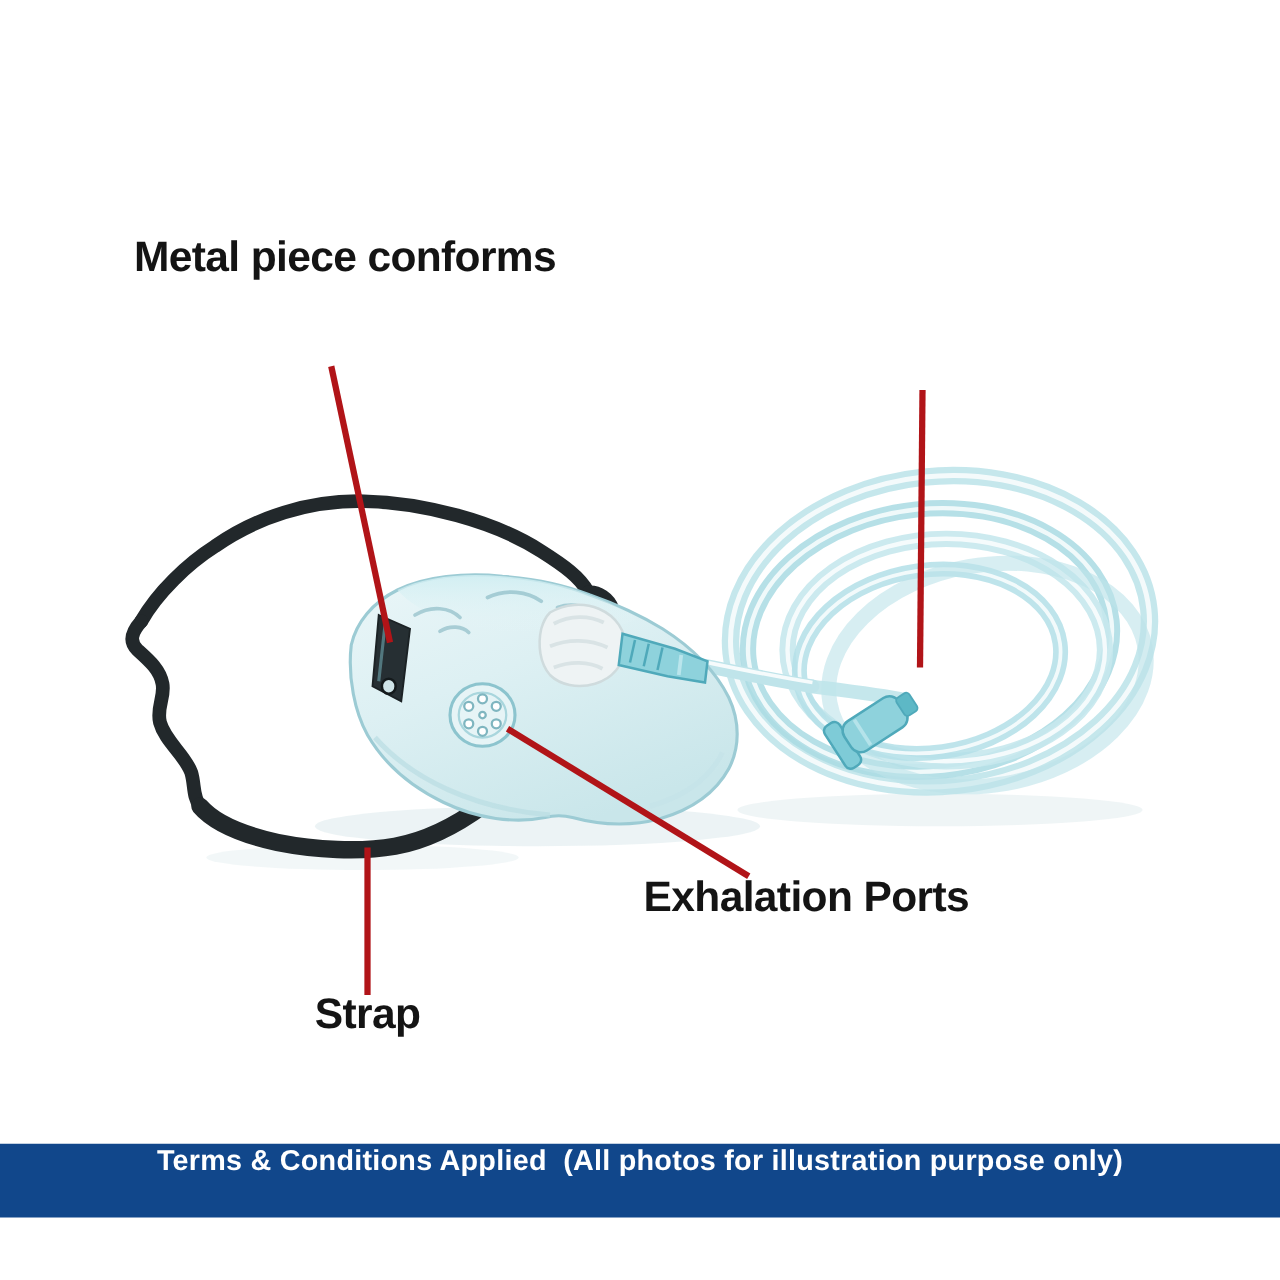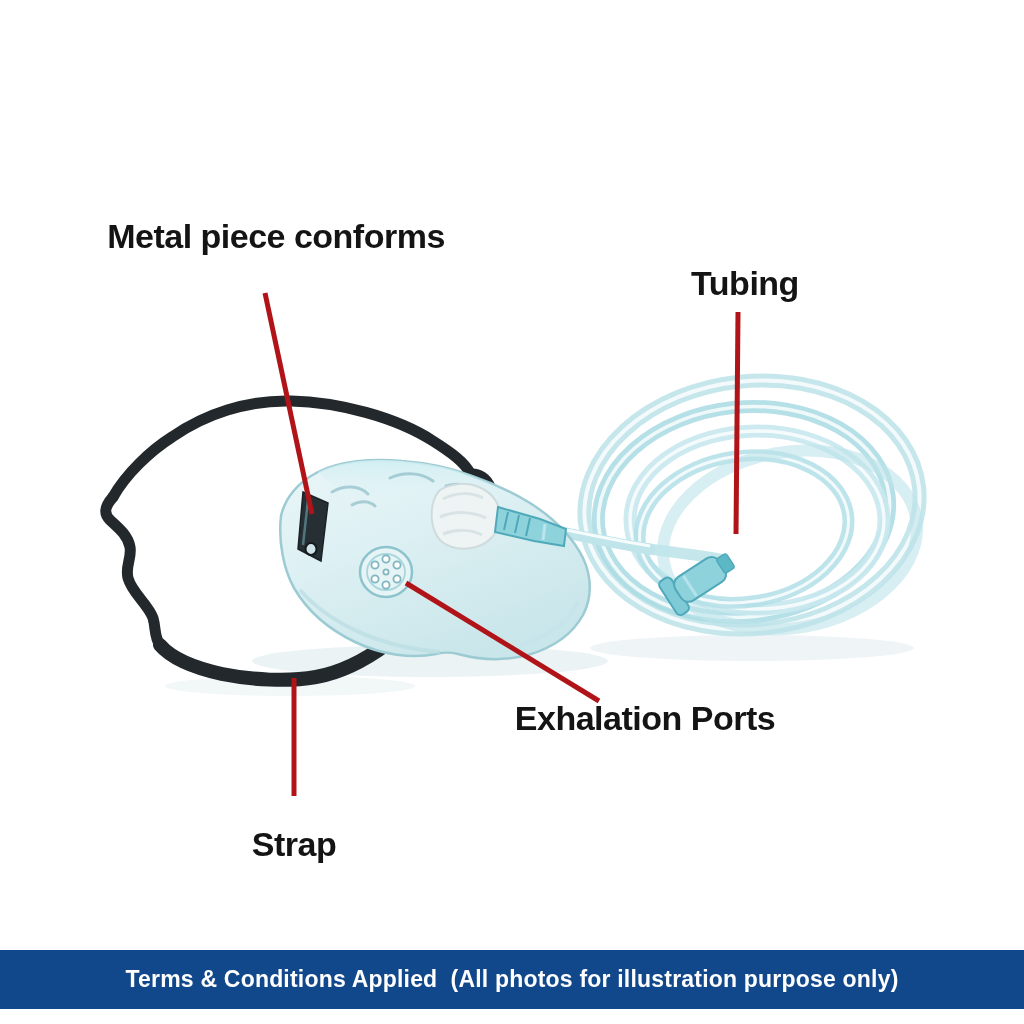--- a/index.html
+++ b/index.html
@@ -20,28 +20,28 @@
   .callout-label{
     position:absolute;
     color:var(--label-text);
     font-weight:700;
     font-size:34px;
     letter-spacing:-0.5px;
     text-align:center;
     line-height:1.18;
     white-space:nowrap;
   }
-  #label-metal{left:76px;top:216px;width:400px;white-space:normal;}
+  #label-metal{left:76px;top:186px;width:400px;white-space:normal;}
   #label-tubing{left:645px;top:263px;width:200px;}
   #label-exhalation{left:485px;top:698px;width:320px;}
-  #label-strap{left:209px;top:791px;width:170px;margin-top:33px;}
+  #label-strap{left:209px;top:791px;width:170px;}
   .footer-banner{
-    position:absolute;left:0;top:950px;width:1024px;height:59px;
+    position:absolute;left:0;top:915px;width:1024px;height:59px;
     background:var(--banner-bg);
-    display:flex;align-items:center;justify-content:center;
+    display:flex;align-items:flex-start;justify-content:center;
   }
   .footer-banner span{
     color:var(--banner-text);
     font-weight:700;
     font-size:23px;
     letter-spacing:0.2px;
     white-space:pre;
   }
 </style>
 </head>
@@ -167,21 +167,20 @@
       <line x1="738" y1="312" x2="736" y2="534"></line>
       <line x1="406" y1="583" x2="599" y2="701"></line>
       <line x1="294" y1="678" x2="294" y2="796"></line>
     </g>
   </svg>
 
   <div class="callout-label" id="label-metal">
     <div>Metal piece conforms</div>
   </div>
 
-  <div class="callout-label" id="label-tubing">Tubing</div>
 
   <div class="callout-label" id="label-exhalation">Exhalation Ports</div>
 
   <div class="callout-label" id="label-strap">Strap</div>
 
   <div class="footer-banner">
     <span>Terms &amp; Conditions Applied  (All photos for illustration purpose only)</span>
   </div>
 
 </div>

